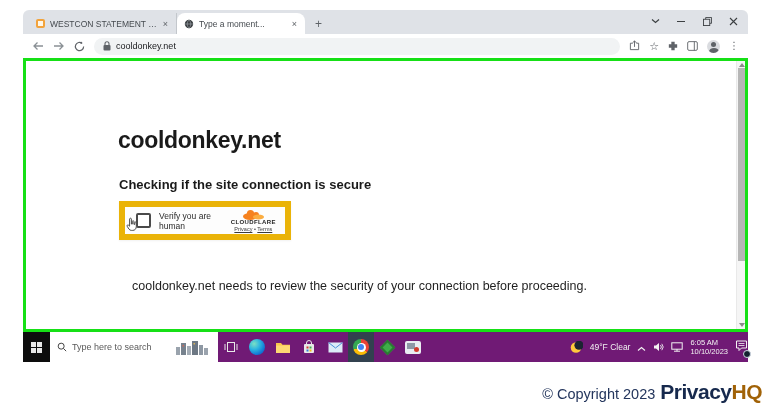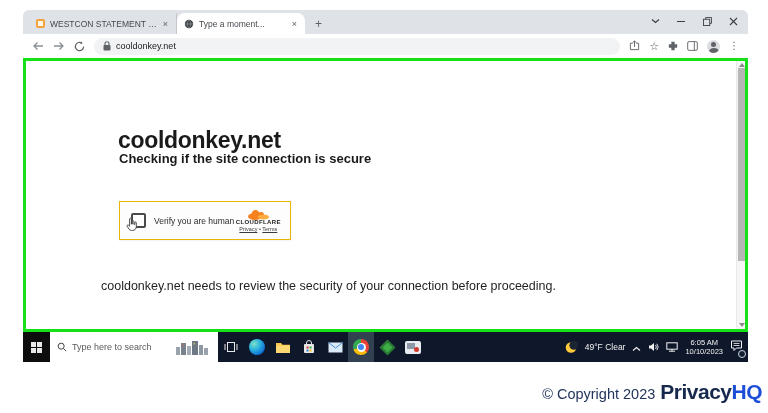--- a/index.html
+++ b/index.html
@@ -28,66 +28,66 @@
   .toolbar-right { display:flex; gap:9px; align-items:center; }
   .glyph-star { font-size:11px; color:#5f6368; line-height:1; }
   .glyph-kebab { font-size:10px; color:#5f6368; line-height:1; }
   .avatar { width:13px; height:13px; border-radius:50%; background:#dadce0; position:relative; overflow:hidden; }
   .avatar::before { content:""; position:absolute; left:4px; top:2.5px; width:5px; height:5px; border-radius:50%; background:#5f6368; }
   .avatar::after { content:""; position:absolute; left:1.5px; top:8.5px; width:10px; height:7px; border-radius:50%; background:#5f6368; }
 
   
   .content { height:274px; border:3px solid #16e016; background:#fff; position:relative; }
   .page-h1 { position:absolute; left:92px; top:66px; font-size:23px; font-weight:bold; color:#1a1a1a; letter-spacing:-0.3px; }
-  .page-h2 { position:absolute; left:93px; top:90px; font-size:13px; font-weight:bold; color:#1a1a1a; }
-  .challenge { position:absolute; left:93px; top:140px; width:172px; height:39px; background:#fdfdfd; border:1px solid #eab308; box-shadow:0 1px 2px rgba(0,0,0,.06); display:flex; align-items:center; }
+  .page-h2 { position:absolute; left:93px; top:116px; font-size:13px; font-weight:bold; color:#1a1a1a; }
+  .challenge { position:absolute; left:93px; top:140px; width:172px; height:39px; background:#fdfdfd; border:6px solid #eab308; box-shadow:0 1px 2px rgba(0,0,0,.06); display:flex; align-items:center; }
   .checkbox { width:15px; height:15px; border:2px solid #4a4a4a; border-radius:2px; background:#fff; margin-left:11px; flex:0 0 auto; }
   .challenge-label { font-size:8.5px; color:#2b2b2b; margin-left:8px; }
   .cf { margin-left:auto; margin-right:9px; display:flex; flex-direction:column; align-items:center; }
   .cf-name { font-size:6px; font-weight:bold; letter-spacing:.4px; color:#222; margin-top:-1px; }
   .cf-links { font-size:5.5px; color:#3a3a3a; margin-top:1px; }
   .cf-links span.link { text-decoration:underline; }
   .hand-cursor { position:absolute; left:100px; top:156px; }
-  .page-desc { position:absolute; left:75px; top:218px; font-size:12.5px; color:#1f1f1f; }
+  .page-desc { position:absolute; left:106px; top:218px; font-size:12.5px; color:#1f1f1f; }
   .scrollbar { position:absolute; right:0; top:0; width:9px; height:100%; background:#f5f5f5; border-left:1px solid #e9e9e9; }
   .scroll-thumb { position:absolute; left:1px; top:7px; width:7px; height:193px; background:#b6b6b6; }
   .scroll-arrow { position:absolute; left:1.5px; width:0; height:0; border-left:3px solid transparent; border-right:3px solid transparent; }
   .scroll-up { top:2px; border-bottom:4px solid #8a8a8a; }
   .scroll-down { bottom:2px; border-top:4px solid #8a8a8a; }
 
   
-  .taskbar { height:30px; background:#0f172a; display:flex; align-items:center; position:relative; }
+  .taskbar { height:30px; background:#701a75; display:flex; align-items:center; position:relative; }
   .start { width:27px; height:30px; background:#0d0d0d; display:flex; align-items:center; justify-content:center; flex:0 0 auto; }
   .winlogo { display:grid; grid-template-columns:5px 5px; grid-template-rows:5px 5px; gap:1px; }
   .winlogo i { background:#e8e8e8; }
   .search { width:168px; height:30px; background:#fff; display:flex; align-items:center; gap:5px; padding:0 0 0 7px; flex:0 0 auto; }
   .search input { border:none; outline:none; background:transparent; font-size:9px; width:98px; font-family:"Liberation Sans", sans-serif; color:#333; }
   .search input::placeholder { color:#5a5a5a; }
   .taskicons { display:flex; align-items:center; height:30px; }
   .ticon { width:26px; height:30px; display:flex; align-items:center; justify-content:center; }
   .ticon-active { background:#32414f; }
   .edge-ball { width:16px; height:16px; border-radius:50%; background:radial-gradient(circle at 32% 30%, #7ce0c4 0%, #2bb3e0 38%, #1173d4 72%, #0b4fae 100%); }
   .chrome-ball { width:16px; height:16px; border-radius:50%; background:conic-gradient(from 0deg, #ea4335 0deg 130deg, #fbbc05 130deg 250deg, #34a853 250deg 360deg); position:relative; }
   .chrome-ball::before { content:""; position:absolute; left:3.5px; top:3.5px; width:9px; height:9px; border-radius:50%; background:#fff; }
   .chrome-ball::after { content:""; position:absolute; left:5px; top:5px; width:6px; height:6px; border-radius:50%; background:#4285f4; }
   .diamond { width:11px; height:11px; background:#3fae49; border:2px solid #2a7a33; transform:rotate(45deg); }
   .snip { width:16px; height:13px; background:#e9edf2; border-radius:2px; position:relative; }
   .snip::before { content:""; position:absolute; left:2px; top:2px; width:8px; height:6px; background:#8d99a6; }
   .snip::after { content:""; position:absolute; right:2px; bottom:2px; width:5px; height:5px; border-radius:50%; background:#d23b2e; }
-  .tray { margin-left:auto; display:flex; align-items:center; gap:7px; padding-right:5px; color:#f2f2f2; }
+  .tray { margin-left:auto; display:flex; align-items:center; gap:7px; color:#f2f2f2; }
   .tray-weather { font-size:8.5px; white-space:nowrap; }
-  .tray-clock { font-size:7.5px; line-height:1.25; text-align:center; white-space:nowrap; }
+  .tray-clock { font-size:7.5px; line-height:1.25; text-align:left; white-space:nowrap; }
   .action-wrap { position:relative; }
   .action-badge { position:absolute; right:-3px; bottom:-2px; width:8px; height:8px; border-radius:50%; background:#13212f; border:1px solid #cfd8e3; }
 
   
   .footer { position:absolute; right:6px; bottom:9px; display:flex; align-items:baseline; gap:5px; }
   .copyright { font-size:14.5px; color:#23355c; }
   .brand { font-size:21px; font-weight:bold; color:#16294d; letter-spacing:-0.5px; }
-  .brand-accent { color:#1d4ed8;text-align:center; }
+  .brand-accent { color:#a16207;text-align:center; }
 </style>
 </head>
 <body>
 
 <div class="stage">
 
   <div class="window">
 
     <div class="tabbar">
       <div class="tab tab-inactive">

